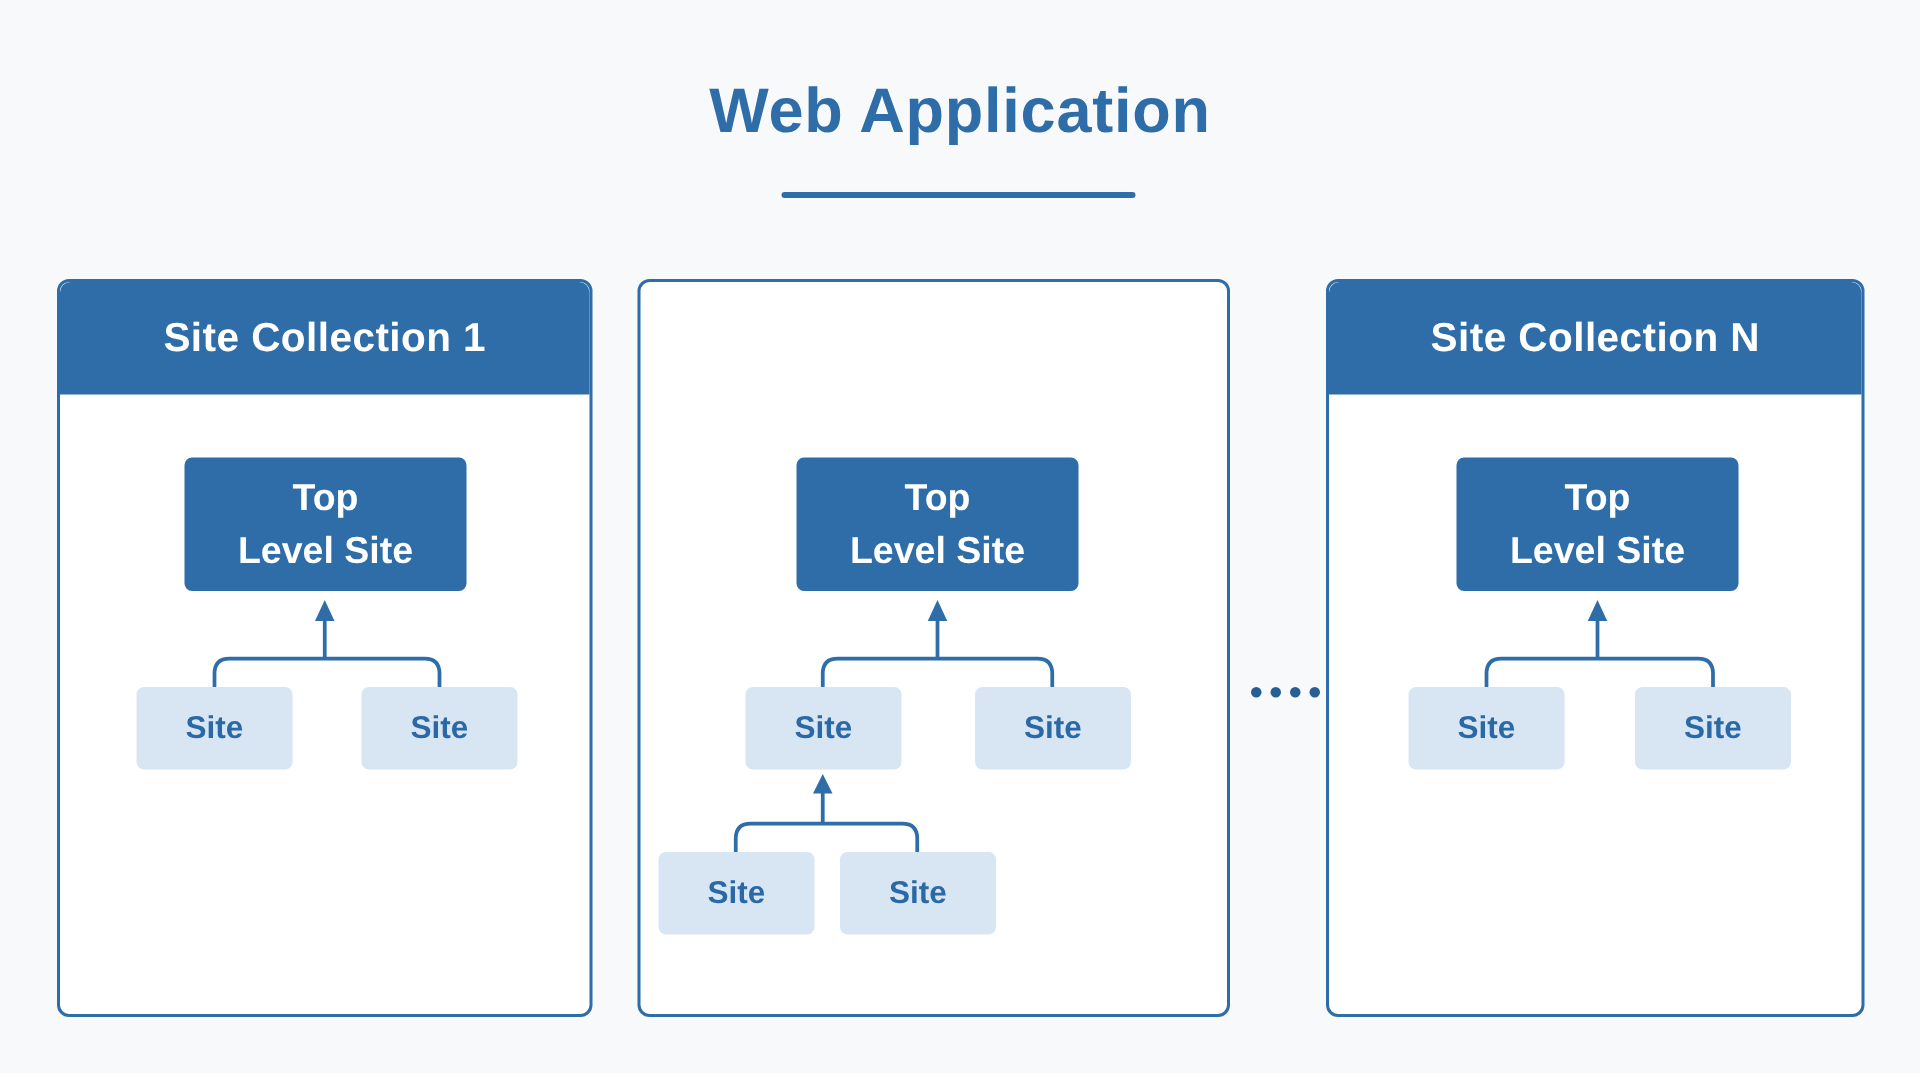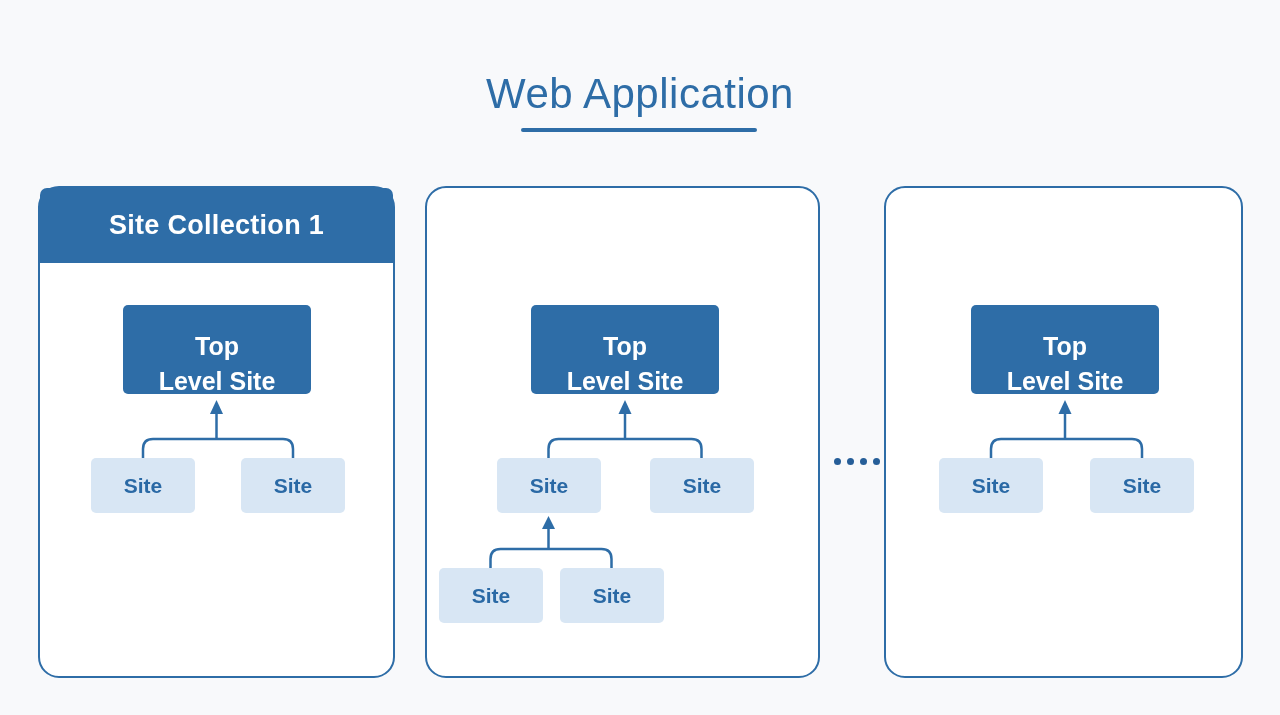--- a/index.html
+++ b/index.html
@@ -12,54 +12,54 @@
   }
   *{margin:0;padding:0;box-sizing:border-box;}
   html,body{width:1280px;height:715px;}
   body{
     background:var(--background);
     font-family:"Liberation Sans", sans-serif;
     position:relative;
     overflow:hidden;
   }
   .page-title{
-    position:absolute; top:70px; left:0; width:1280px;
+    position:absolute; top:50px; left:0; width:1280px;
     text-align:center;
-    font-size:42px; font-weight:normal; color:var(--primary);
+    font-size:42px; font-weight:bold; color:var(--primary);
     letter-spacing:.5px;
   }
   .title-underline{
     position:absolute; top:128px; left:521px;
     width:236px; height:4px; background:var(--primary); border-radius:2px;
   }
   .card{
     position:absolute; top:186px; height:492px;
     background:var(--card_bg);
     border:2px solid var(--primary);
-    border-radius:21px;
+    border-radius:8px;
   }
   .card-1{left:38px;  width:357px;}
   .card-2{left:425px; width:395px;}
   .card-n{left:884px; width:359px;}
   .card-header{
     position:absolute; top:0; left:0; right:0; height:75px;
     background:var(--primary);
     border-radius:7px 7px 0 0;
     display:flex; align-items:center; justify-content:center;
     color:#fff; font-size:27px; font-weight:600; letter-spacing:.3px;
   }
   .tree-svg{position:absolute; inset:0; width:100%; height:100%; pointer-events:none;}
   .conn{stroke:var(--primary); stroke-width:2.5; fill:none;}
   .arrowhead{fill:var(--primary); stroke:none;}
   .tls-box{
     position:absolute; width:188px; height:89px;
     background:var(--primary); border-radius:5px;
     color:#fff; text-align:center;
     font-size:25px; font-weight:600; line-height:35px;
-    padding-top:24px;
+    padding-top:10px;
   }
   .site-box{
     position:absolute; width:104px; height:55px;
     background:var(--light_box); border-radius:5px;
     display:flex; align-items:center; justify-content:center;
     color:var(--box_text); font-size:21px; font-weight:600;
   }
   .ellipsis-dots{
     position:absolute; left:834px; top:458px;
     display:flex; gap:6px; align-items:center;
@@ -121,20 +121,23 @@
 </section>
 
 <div class="ellipsis-dots">
     <span class="dot"></span>
     <span class="dot"></span>
     <span class="dot"></span>
     <span class="dot"></span>
   </div>
 
 <section class="card card-n">
+  <header class="card-header">
+    <span>Site Collection N</span>
+  </header>
   <svg class="tree-svg" viewBox="0 0 355 488">
     <path class="conn" d="M179 251 V225"></path>
     <polygon class="arrowhead" points="179,212 172.5,226 185.5,226"></polygon>
     <path class="conn" d="M105 274 V261 Q105 251 115 251 H246 Q256 251 256 261 V274"></path>
   </svg>
   <div class="tls-box" style="left:85px;top:117px">
     <div>Top</div>
     <div>Level Site</div>
   </div>
   <div class="site-box" style="left:53px;top:270px">

